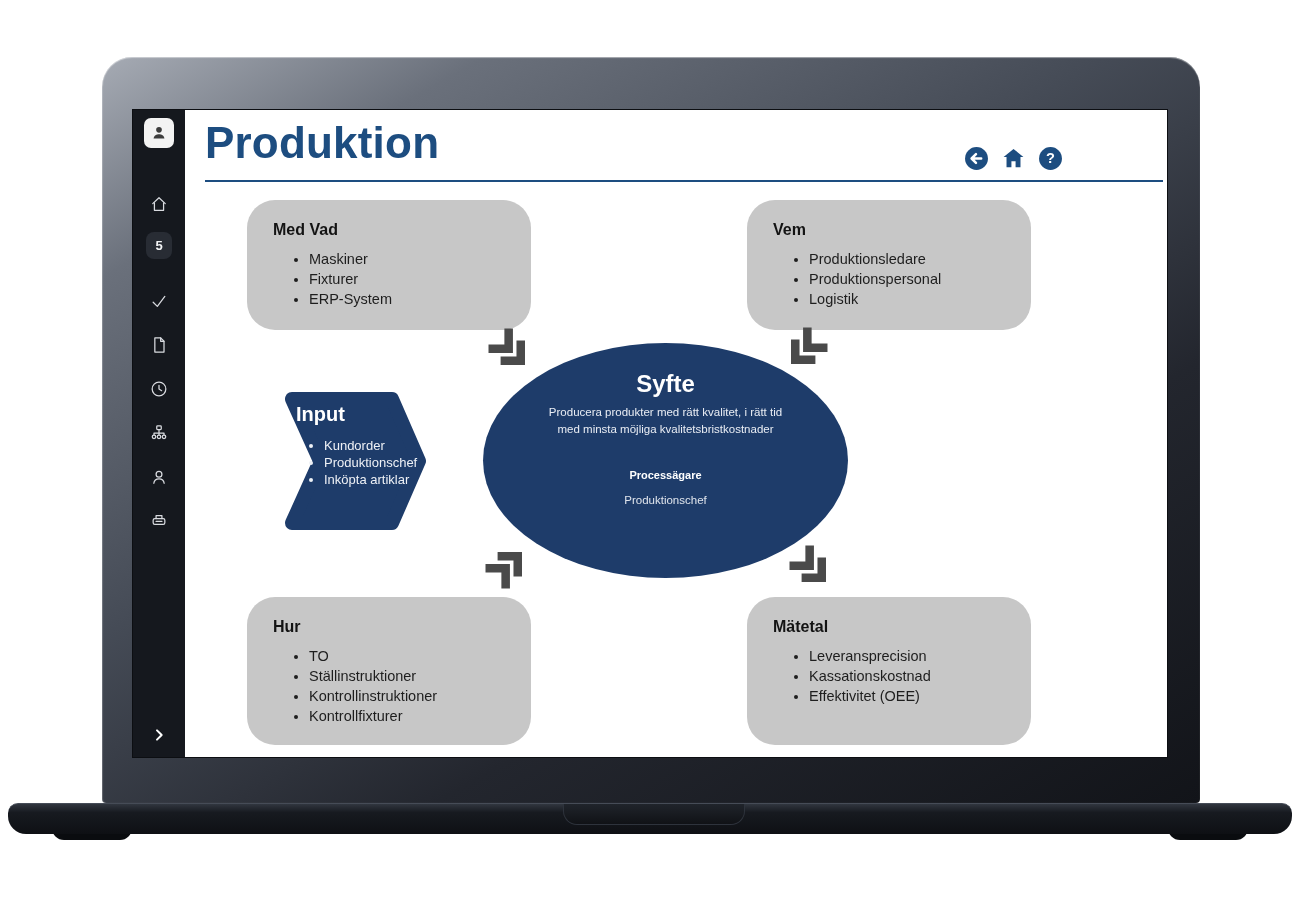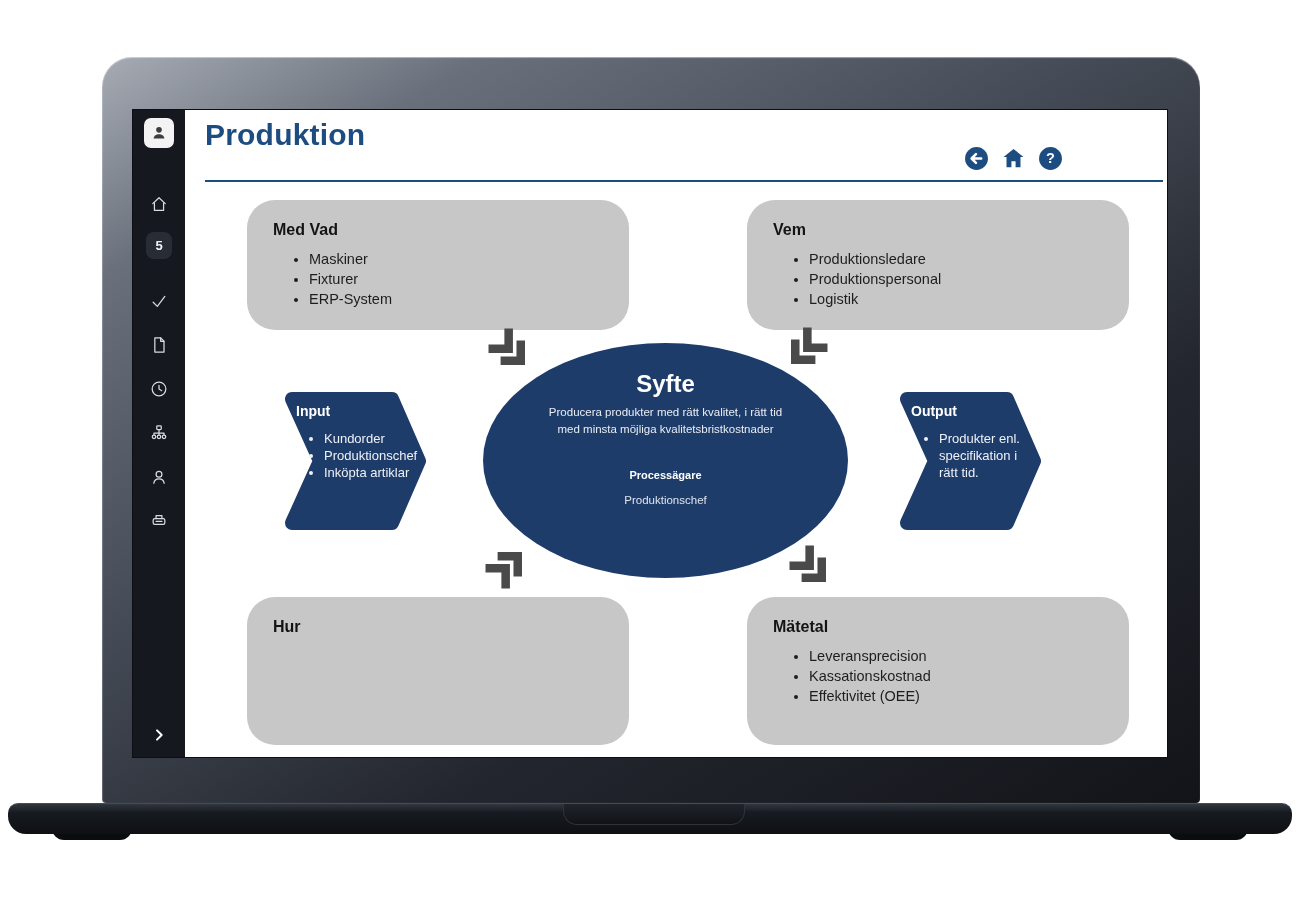--- a/index.html
+++ b/index.html
@@ -31,41 +31,41 @@
           display:flex;align-items:center;justify-content:center;cursor:pointer;}
   .side-ic{width:20px;height:20px;display:flex;align-items:center;justify-content:center;cursor:pointer;}
   .side-ic svg{stroke:#d9dbe0;fill:none;stroke-width:1.5;stroke-linecap:round;stroke-linejoin:round;}
   .mt46{margin-top:46px;} .mt32{margin-top:32px;} .mt24{margin-top:24px;}
   .badge{margin-top:18px;min-width:26px;height:27px;border-radius:8px;background:#282c34;
          color:#f2f3f5;font-size:13px;font-weight:700;display:flex;align-items:center;
          justify-content:center;cursor:pointer;}
   .expand{margin-top:auto;margin-bottom:12px;}
 
   
-  .title{position:absolute;left:72px;top:8px;margin:0;font-size:30px;font-weight:700;
+  .title{position:absolute;left:72px;top:8px;margin:0;font-size:44px;font-weight:700;
          color:#1d4d80;letter-spacing:.2px;}
   .rule{position:absolute;left:72px;top:70px;width:958px;height:2px;background:#1d4d80;}
   .nav{position:absolute;left:831px;top:36px;display:flex;gap:12px;align-items:center;}
   .nav .nbtn{width:25px;height:25px;display:flex;align-items:center;justify-content:center;cursor:pointer;}
 
   
-  .gbox{position:absolute;width:382px;background:#c7c7c7;border-radius:28px;padding:21px 26px;}
+  .gbox{position:absolute;width:284px;background:#c7c7c7;border-radius:28px;padding:21px 26px;}
   .gbox h2{margin:0;font-size:16px;font-weight:700;color:#131313;}
   .gbox ul{margin:11px 0 0 0;padding-left:36px;font-size:14.5px;line-height:1.3;color:#1e1e1e;}
   .gbox li{margin:1px 0;}
   .pos-medvad{left:114px;top:90px;height:130px;}
   .pos-vem{left:614px;top:90px;height:130px;}
   .pos-hur{left:114px;top:487px;height:148px;}
   .pos-matetal{left:614px;top:487px;height:148px;}
 
   
   .chev{position:absolute;width:145px;height:140px;}
   .chev svg.shape{position:absolute;left:0;top:0;}
   .chev .ctext{position:absolute;left:14px;top:12px;width:124px;color:#ffffff;}
-  .chev h3{margin:0;font-size:14px;font-weight:700;}
+  .chev h3{margin:0;font-size:20px;font-weight:700;}
   .chev ul{margin:12px 0 0 0;padding-left:28px;font-size:13px;line-height:1.3;color:#eef1f6;width:123px;}
   .chev.out ul{width:118px;}
   .pos-input{left:149px;top:281px;}
   .pos-output{left:764px;top:281px;}
 
   
   .purpose{position:absolute;left:350px;top:233px;width:365px;height:235px;border-radius:50%;
            background:#1e3c6a;color:#ffffff;text-align:center;}
   .purpose h3{margin:27px 0 0 0;font-size:24px;font-weight:700;}
   .purpose .desc{margin:6px auto 0 auto;width:252px;font-size:11.5px;line-height:1.5;color:#e9edf4;}
@@ -194,20 +194,26 @@
         <h2>Vem</h2>
         <ul>
           <li>Produktionsledare</li>
           <li>Produktionspersonal</li>
           <li>Logistik</li>
         </ul>
       </section>
 
       <section class="gbox pos-hur">
         <h2>Hur</h2>
+        <ul>
+          <li>TO</li>
+          <li>Ställinstruktioner</li>
+          <li>Kontrollinstruktioner</li>
+          <li>Kontrollfixturer</li>
+        </ul>
       </section>
 
       <section class="gbox pos-matetal">
         <h2>Mätetal</h2>
         <ul>
           <li>Leveransprecision</li>
           <li>Kassationskostnad</li>
           <li>Effektivitet (OEE)</li>
         </ul>
       </section>
@@ -219,31 +225,20 @@
         <div class="ctext">
           <h3>Input</h3>
           <ul>
             <li>Kundorder</li>
             <li>Produktionschef</li>
             <li>Inköpta artiklar</li>
           </ul>
         </div>
       </div>
 
-      <div class="chev out pos-output">
-        <svg class="shape" width="145" height="140" viewBox="0 0 145 140">
-          <polygon points="10,8 110,8 137,70 110,132 10,132 38,70" fill="#1e3c6a" stroke="#1e3c6a" stroke-width="14" stroke-linejoin="round"></polygon>
-        </svg>
-        <div class="ctext">
-          <h3>Output</h3>
-          <ul>
-            <li>Produkter enl. specifikation i rätt tid.</li>
-          </ul>
-        </div>
-      </div>
 
       <div class="purpose">
         <h3>Syfte</h3>
         <p class="desc">Producera produkter med rätt kvalitet, i rätt tid med minsta möjliga kvalitetsbristkostnader</p>
         <h4>Processägare</h4>
         <p class="owner">Produktionschef</p>
       </div>
 
       <svg class="flow tl" viewBox="0 0 46 40">
         <path d="M6 5 L21 20 L6 35"></path>

